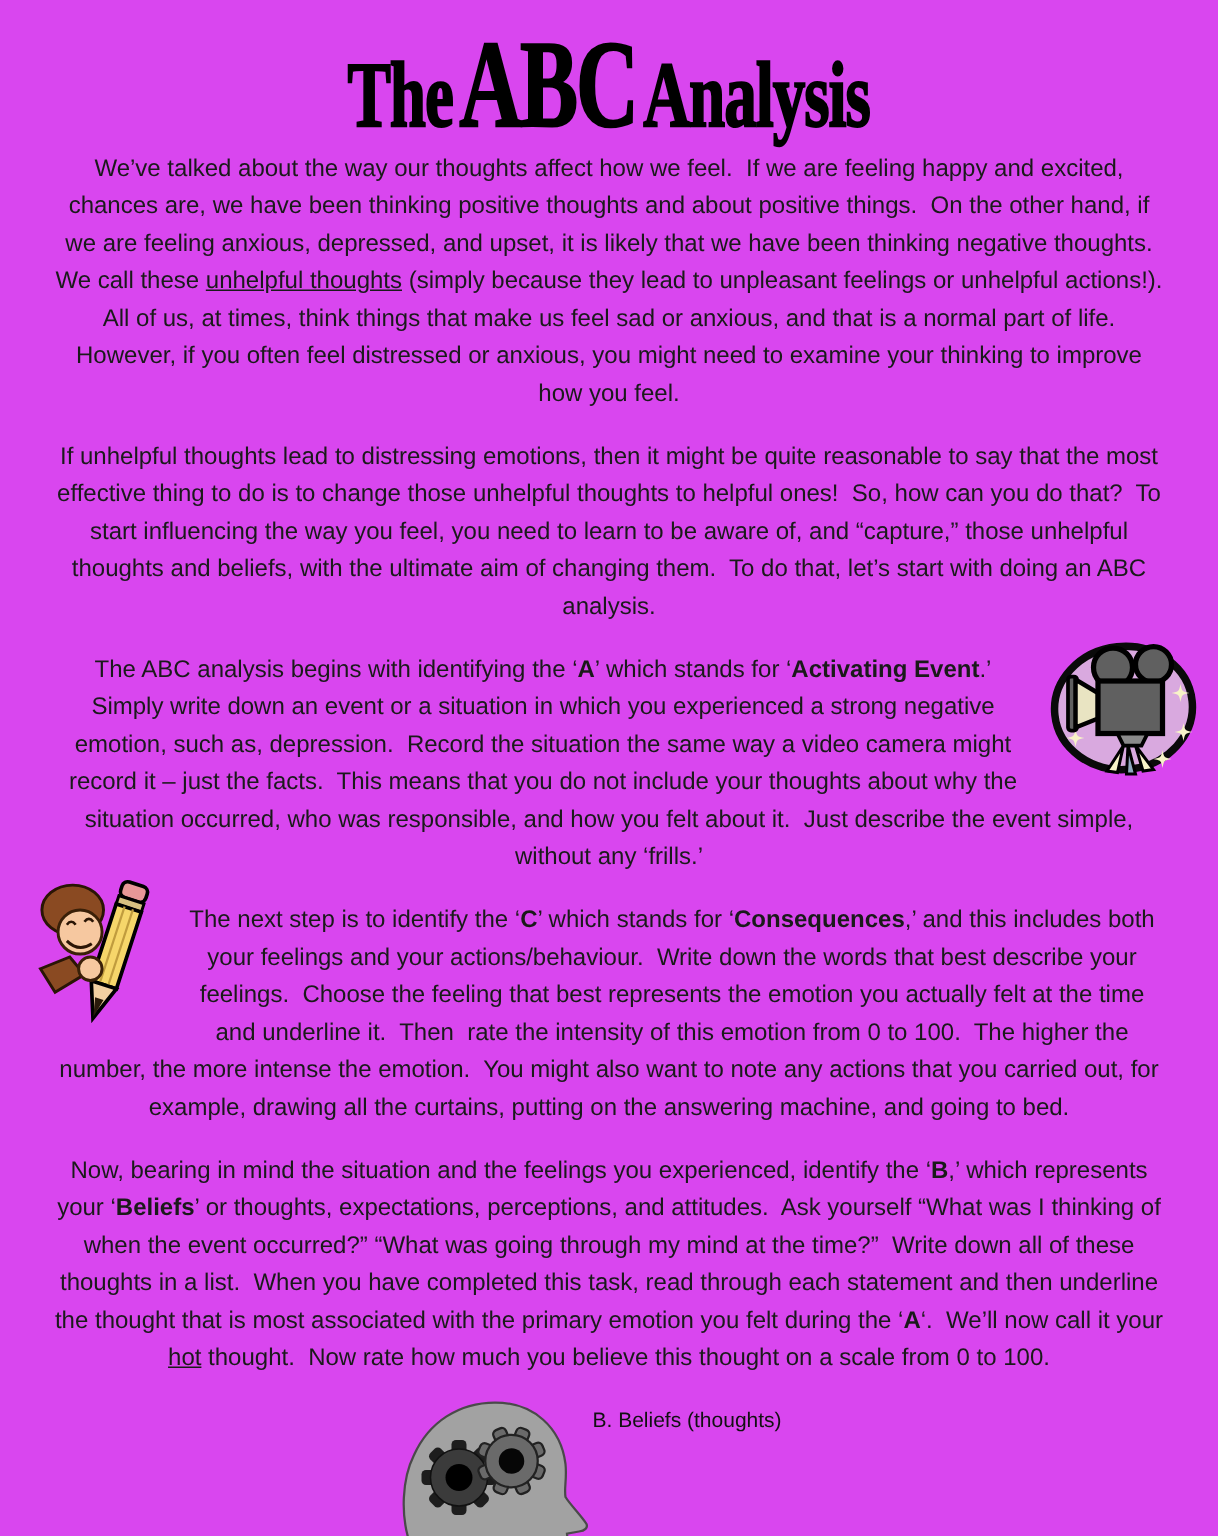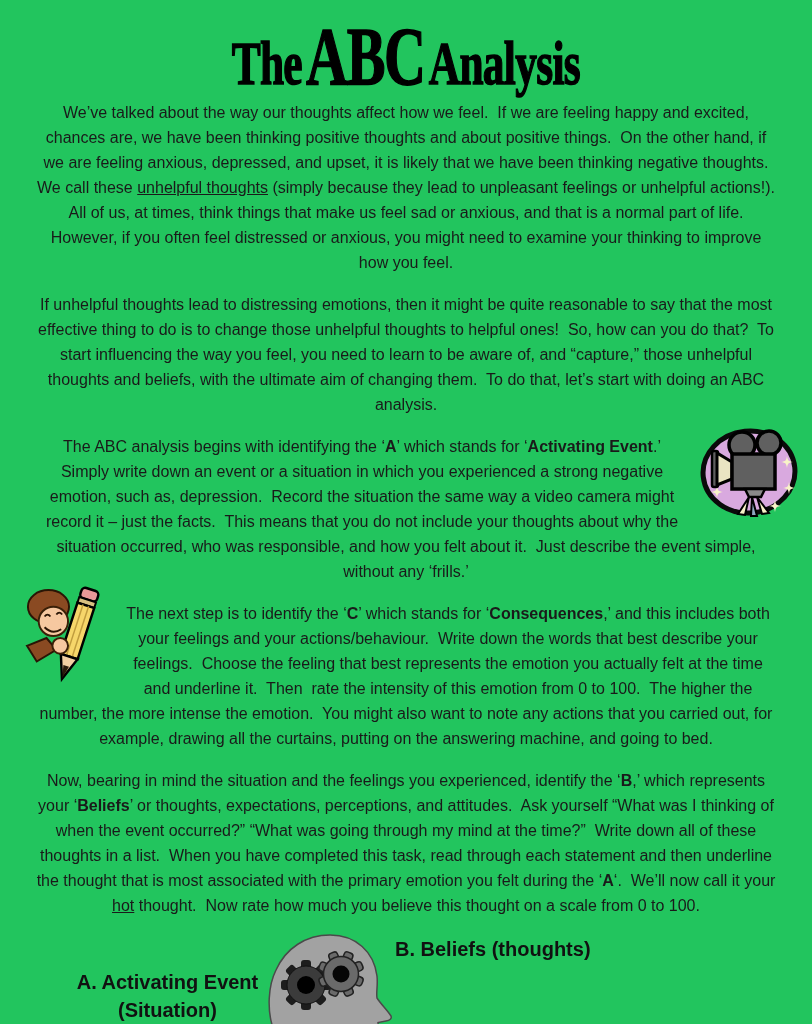--- a/index.html
+++ b/index.html
@@ -1,38 +1,38 @@
 <!DOCTYPE html>
 <html><head>
 <meta charset="utf-8">
 <style>
   html,body { margin:0; padding:0; background:#e8e8e8; }
   .page {
-    width:812px; height:1024px; margin:0 auto; background:#22c55e;
+    width:812px; height:1024px; margin:0 auto; background:#d946ef;
     font-family:"Liberation Sans", sans-serif; color:#1a1a1a;
     position:relative; padding:0 35px; box-sizing:border-box; overflow:hidden;
   }
   h1.title { margin:8px 0 0; height:92px; text-align:center; overflow:visible; }
   .title-inner {
     display:inline-block; transform:scaleX(0.70); transform-origin:center top;
     white-space:nowrap; font-family:"Liberation Serif", serif; font-weight:700;
     color:#000; -webkit-text-stroke:1.5px #000;
   }
   .t-sm { font-size:62px; letter-spacing:-1px; }
   .t-lg { font-size:83px; letter-spacing:-2px; margin:0 6px; }
   .para {
     font-size:16px; line-height:25px; margin:0 0 17px;
     white-space:pre-wrap; text-align:center;
   }
   .para .b { font-weight:bold; }
   .para .u { text-decoration:underline; }
   .float-right-img { float:right; margin:-8px -24px 0 10px; width:102px; height:92px; }
   .float-left-img  { float:left;  margin:-16px 4px 0 -10px; width:90px; height:106px; }
   .diagram { position:relative; height:162px; margin-top:-5px; }
-  .dlabel { position:absolute; font-weight:bold; font-size:20px; color:#111; white-space:nowrap; }
+  .dlabel { position:absolute; font-weight:normal; font-size:14px; color:#111; white-space:nowrap; }
   .dlabel-a { left:25px; top:38px; width:215px; text-align:center; line-height:28px; }
   .dlabel-b { left:360px; top:8px; }
   .head-ill { position:absolute; left:227px; top:0; }
 </style>
 </head>
 <body>
 
 <main class="page">
 
   <h1 class="title">
@@ -80,24 +80,20 @@
         <line x1="3" y1="-33" x2="3" y2="22" stroke="#c09c3e" stroke-width="1.5"></line>
         <polygon points="-9,22 9,22 0,46" fill="#f2cfa2" stroke="#000" stroke-width="2.5"></polygon>
         <polygon points="-3,32 3,32 0,45" fill="#2a1a0a"></polygon>
       </g>
       <circle cx="36" cy="62" r="8" fill="#f6c8a0" stroke="#3a2008" stroke-width="2"></circle>
     </svg></span><span><span class="">The next step is to identify the ‘</span><span class="b ">C</span><span class="">’ which stands for ‘</span><span class="b ">Consequences</span><span class="">,’ and this includes both your feelings and your actions/behaviour.  Write down the words that best describe your feelings.  Choose the feeling that best represents the emotion you actually felt at the time and underline it.  Then  rate the intensity of this emotion from 0 to 100.  The higher the number, the more intense the emotion.  You might also want to note any actions that you carried out, for example, drawing all the curtains, putting on the answering machine, and going to bed.</span></span></p>
 
   <p class="para"><span><span class="">Now, bearing in mind the situation and the feelings you experienced, identify the ‘</span><span class="b ">B</span><span class="">,’ which represents your ‘</span><span class="b ">Beliefs</span><span class="">’ or thoughts, expectations, perceptions, and attitudes.  Ask yourself “What was I thinking of when the event occurred?” “What was going through my mind at the time?”  Write down all of these thoughts in a list.  When you have completed this task, read through each statement and then underline the thought that is most associated with the primary emotion you felt during the ‘</span><span class="b ">A</span><span class="">‘.  We’ll now call it your </span><span class="u">hot</span><span class=""> thought.  Now rate how much you believe this thought on a scale from 0 to 100.</span></span></p>
 
   <div class="diagram">
-    <div class="dlabel dlabel-a">
-      <div>A. Activating Event</div>
-      <div>(Situation)</div>
-    </div>
     <div class="dlabel dlabel-b">B. Beliefs (thoughts)</div>
 
     <span class="head-ill"><svg width="133" height="146" viewBox="0 0 133 146">
       <path d="M32,146 L32,134 C28,128 16,114 11,98 C5,80 6,56 14,40 C24,18 44,5 68,5 C94,5 112,22 115,46 C116,56 114,62 115,68 C118,73 126,81 129,86 C130,88.5 128,90.5 124,91 L116,92.5 C116.5,97 117,101 113.5,104 C115.5,107 115,110.5 112,112 C113.5,120 110,126 100,126.5 C94,127 87,125.5 83,128 C80.5,130 80,134 80,146 Z" fill="#a2a2a2" stroke="#4a4a4a" stroke-width="1.5"></path>
       <g transform="translate(44,55)">
         <g fill="#1d1d1d">
           <rect x="-5" y="-25" width="10" height="50" rx="3"></rect>
           <rect x="-5" y="-25" width="10" height="50" rx="3" transform="rotate(45)"></rect>
           <rect x="-5" y="-25" width="10" height="50" rx="3" transform="rotate(90)"></rect>
           <rect x="-5" y="-25" width="10" height="50" rx="3" transform="rotate(135)"></rect>

